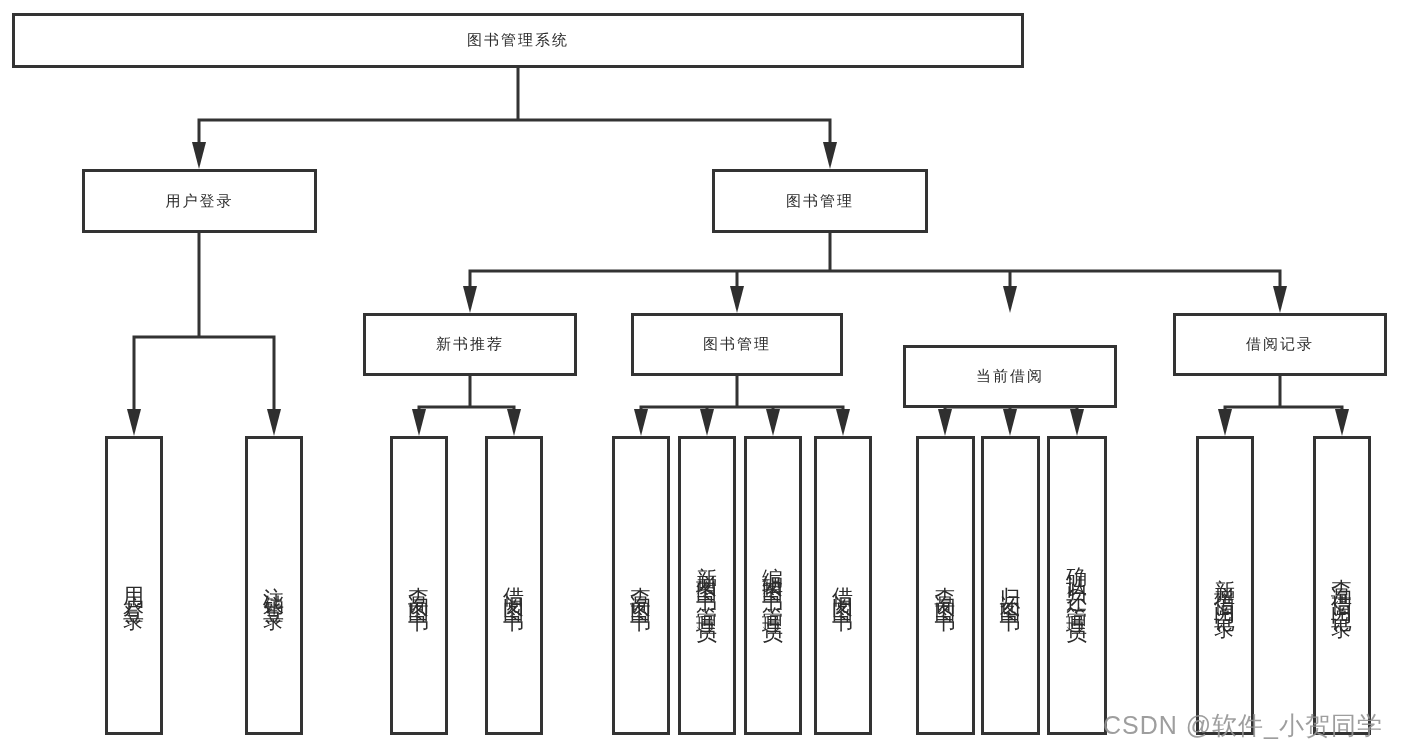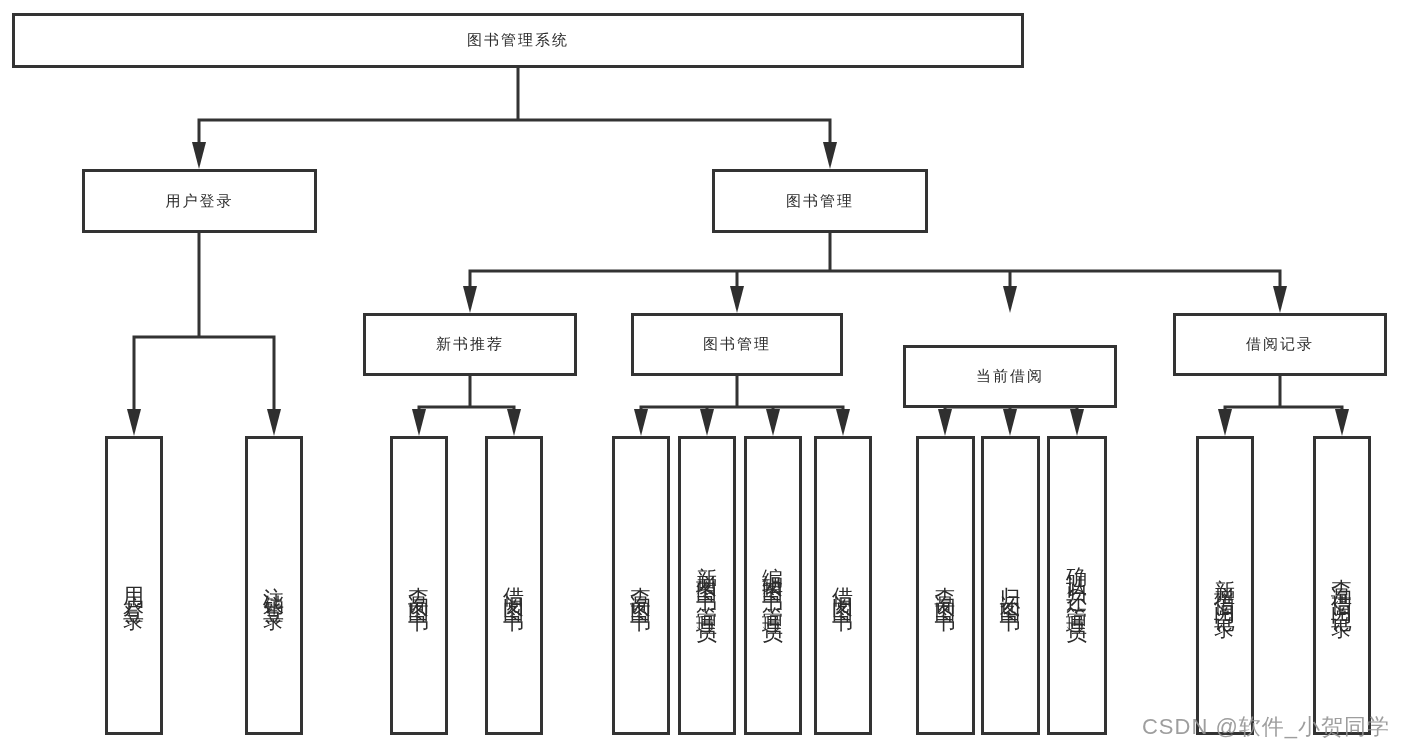--- a/index.html
+++ b/index.html
@@ -37,23 +37,23 @@
     font-size: 21px;
     letter-spacing: 8px;
     line-height: 1;
   }
   
   .lvl2  { top: 169px; height: 64px; }
   .lvl3  { top: 313px; height: 63px; }
   .leaf  { top: 436px; height: 299px; }
   #watermark {
     position: absolute;
-    right: 15px;
+    right: 22px;
     bottom: 5px;
-    font-size: 22px;
+    font-size: 25px;
     color: rgba(148,148,148,0.9);
     letter-spacing: 1px;
     z-index: 5;
     white-space: nowrap;
   }
 </style>
 </head>
 <body>
 
 <div id="canvas">

